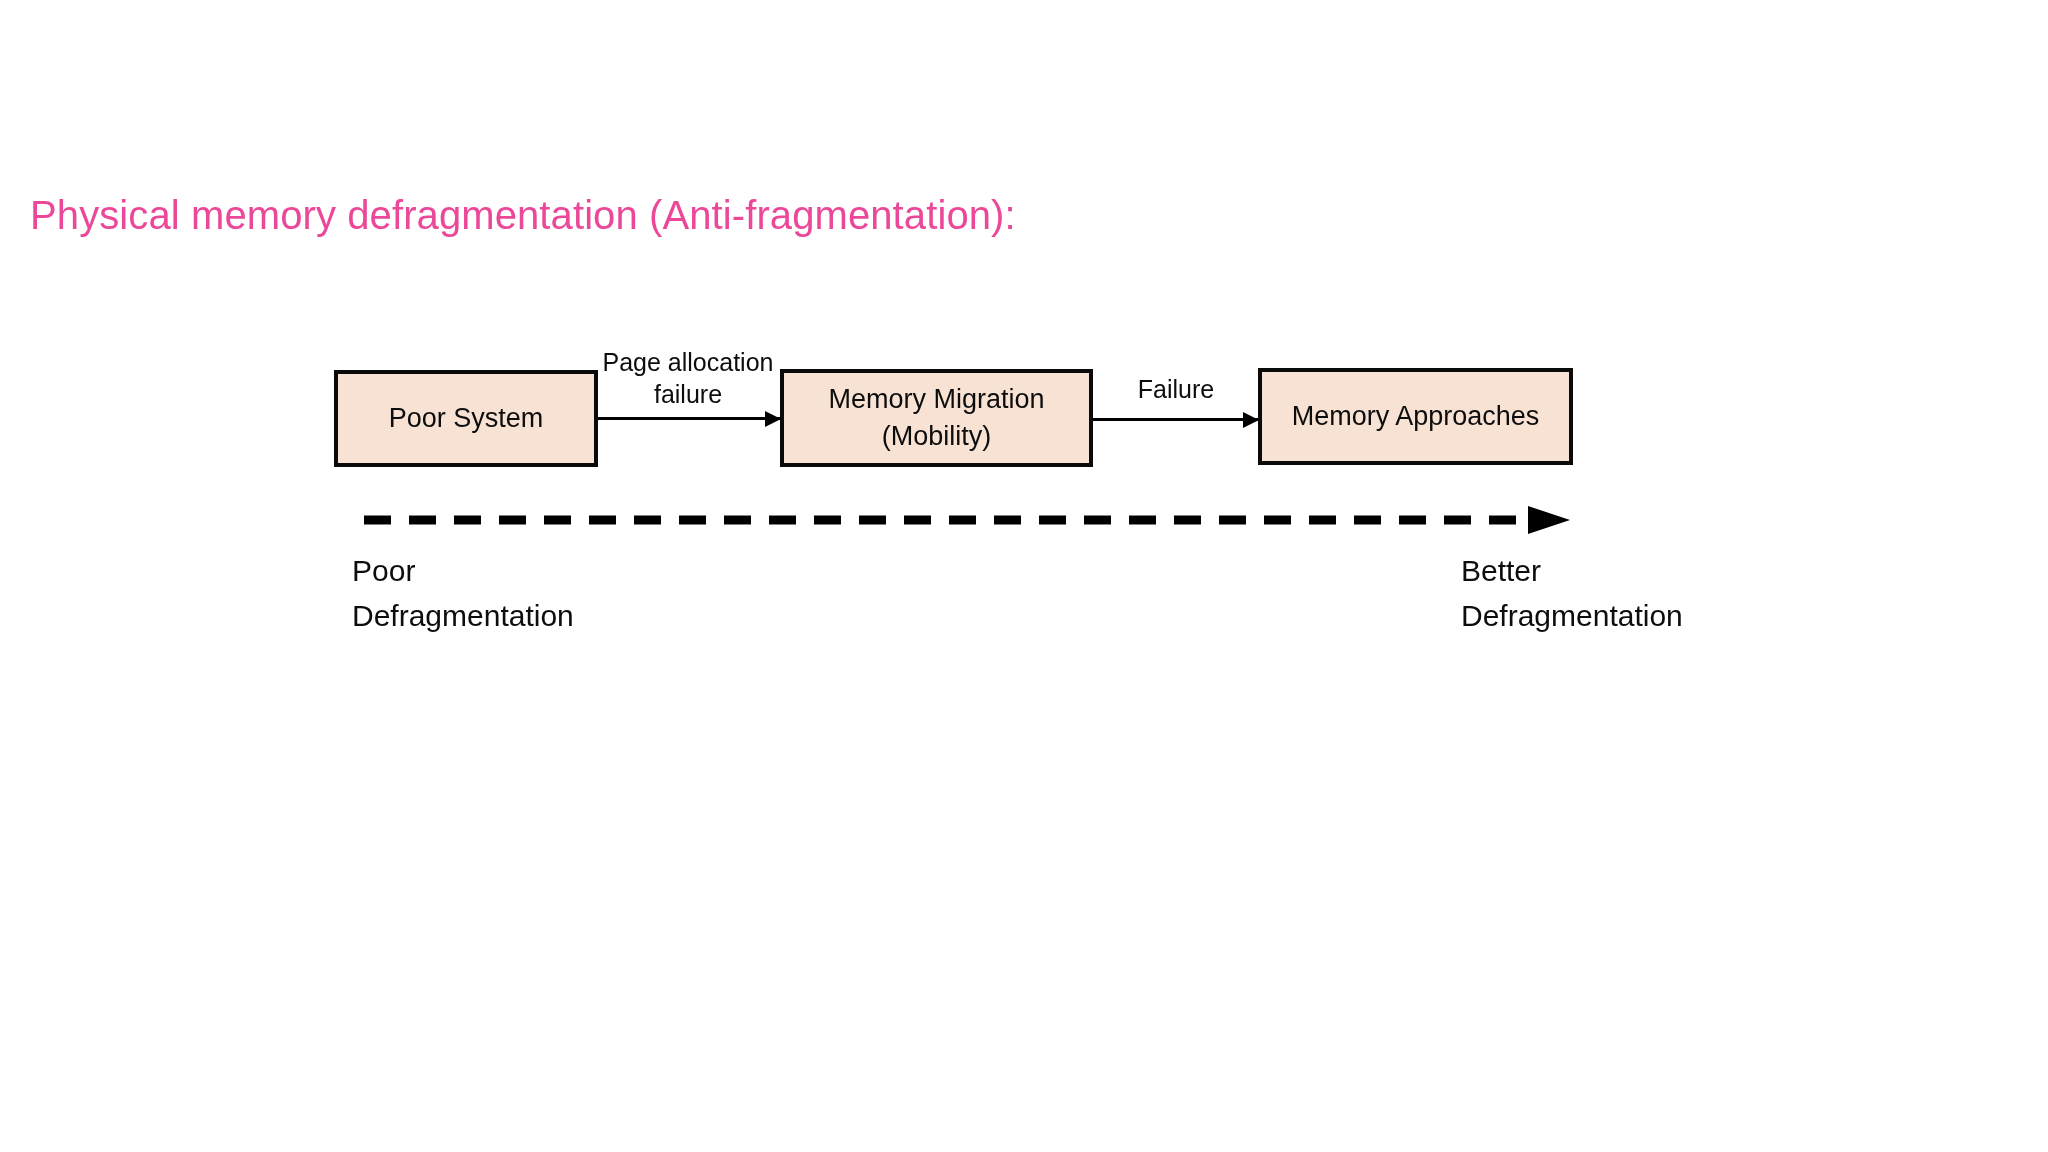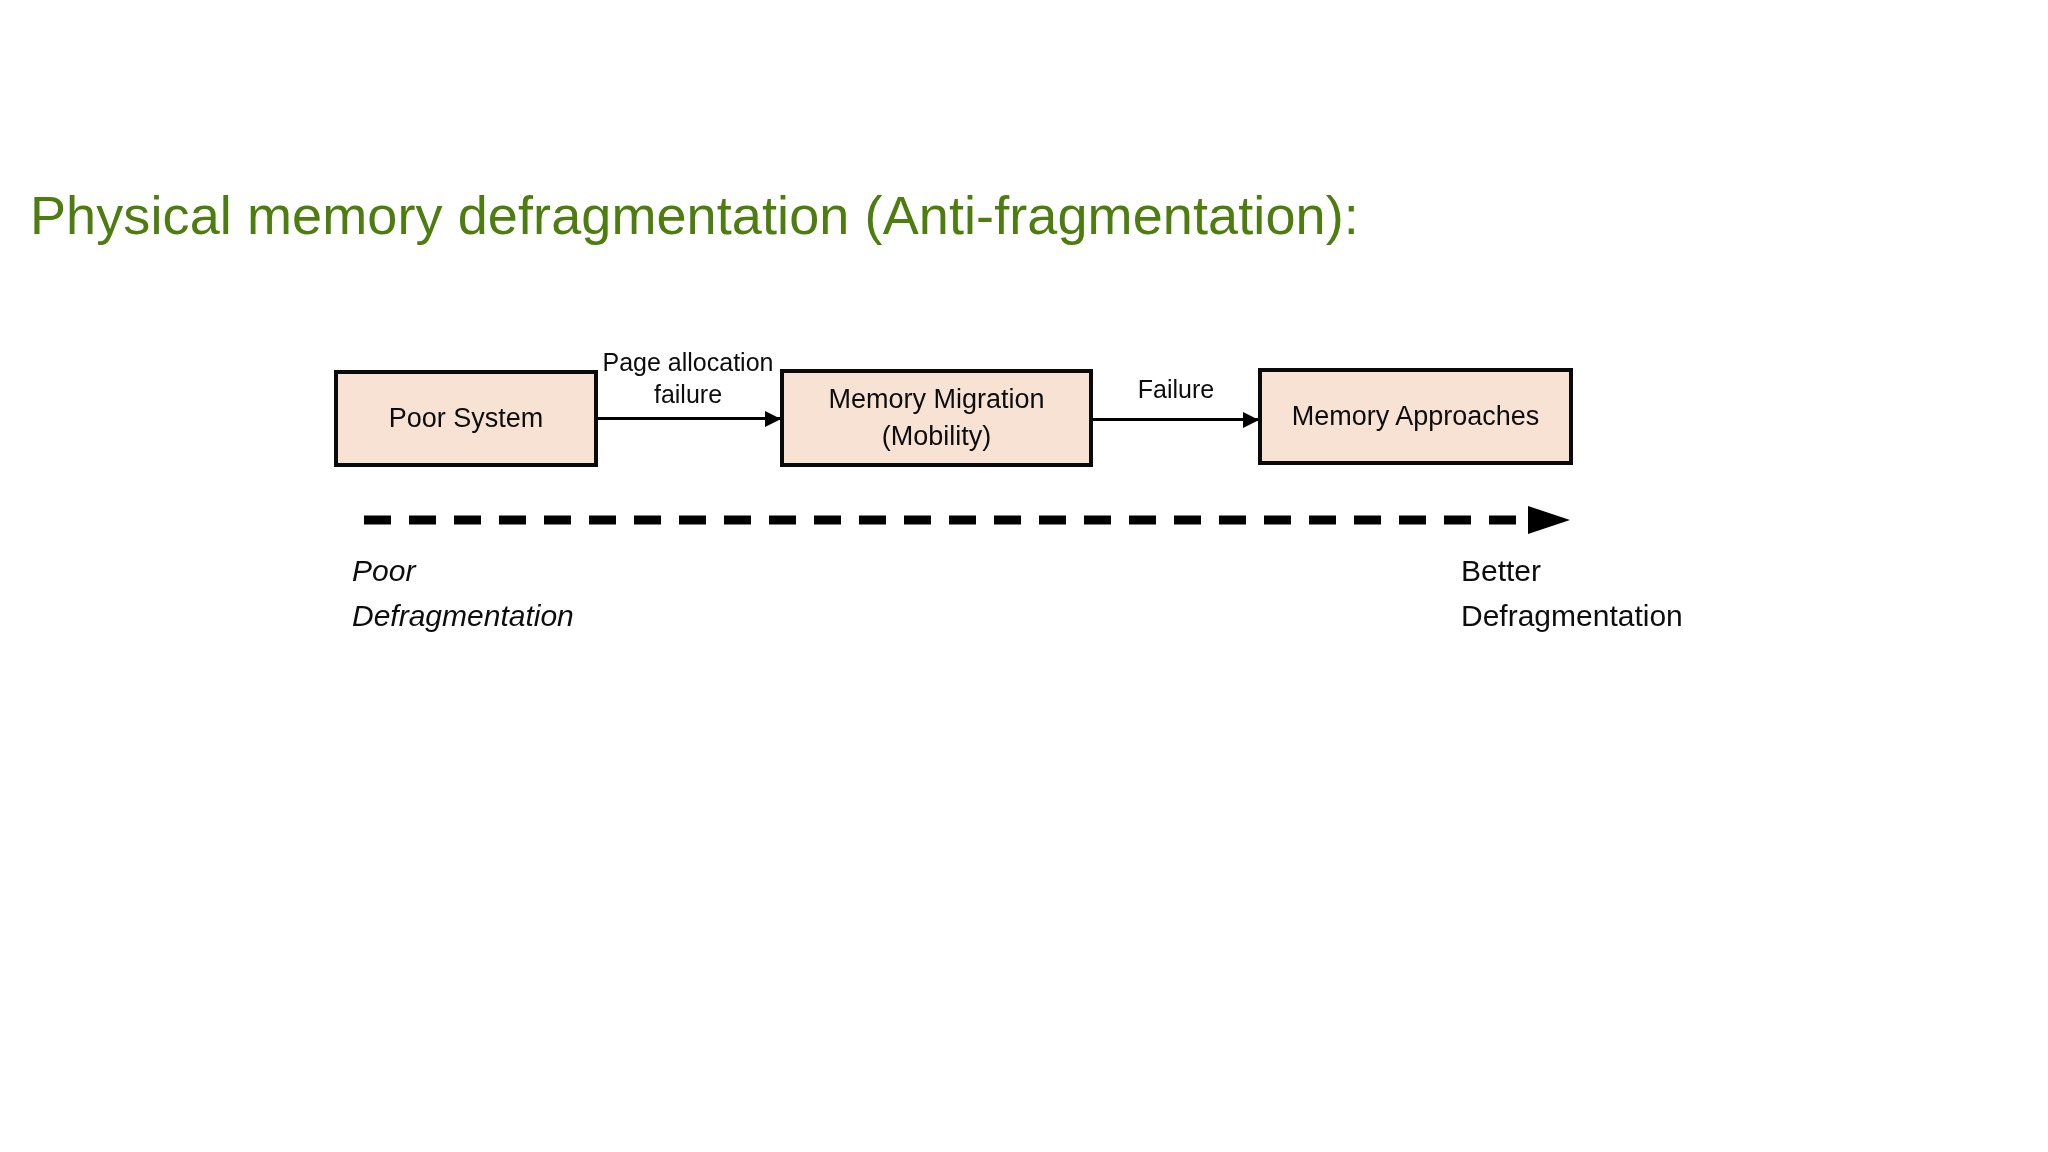--- a/index.html
+++ b/index.html
@@ -15,24 +15,24 @@
     font-family: "Liberation Sans", sans-serif;
     color: #000000;
   }
 
   
   #slide-title {
     position: absolute;
     left: 30px;
     top: 0px;
     width: 1900px;
-    font-size: 54px;
+    font-size: 40px;
     line-height: 86px;
     font-weight: 400;
-    color: #4d7c0f;
+    color: #ec4899;
     letter-spacing: 0.1px;
     white-space: pre-wrap;
   }
   #slide-title .tline { display: block; }
 
   
   #diagram {
     position: absolute;
     left: 0;
     top: 0;
@@ -104,21 +104,21 @@
   }
 
   
   .scale-label {
     position: absolute;
     font-size: 30px;
     line-height: 45px;
     color: #0d0d0d;
     white-space: pre-line;
   }
-  #scale-left  { left: 352px;  top: 548px; width: 420px; font-style: italic; }
+  #scale-left  { left: 352px;  top: 548px; width: 420px; }
   #scale-right { left: 1461px; top: 548px; width: 460px; }
 </style>
 </head>
 <body>
 
 <div id="slide-title">
   <span class="tline">Physical memory defragmentation (Anti-fragmentation):</span>
 </div>
 
 <div id="diagram">

